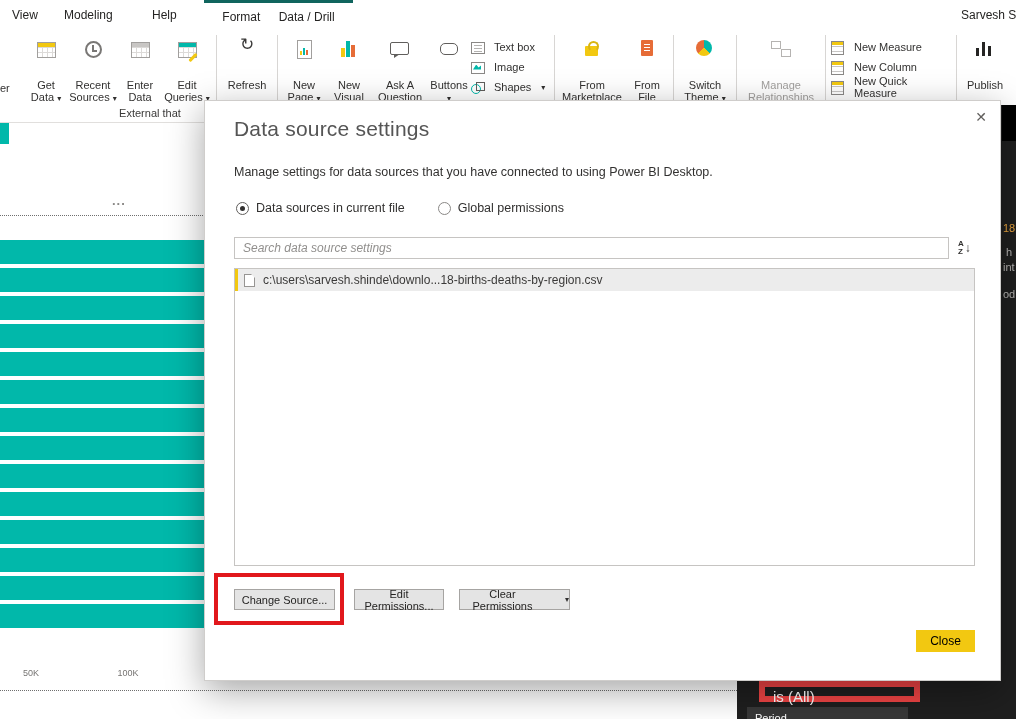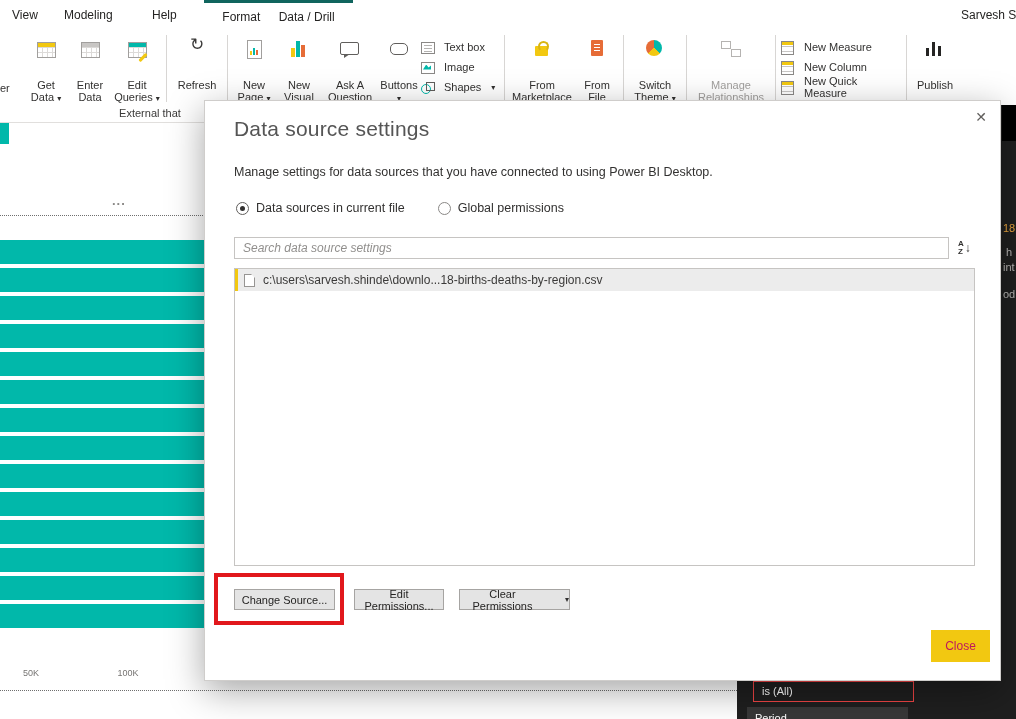--- a/index.html
+++ b/index.html
@@ -69,21 +69,21 @@
 .axis-50{left:14px}.axis-100{left:111px}
 
 
 .fpanel{position:absolute;left:737px;top:103px;width:279px;height:616px;background:#1f1f1f;z-index:2;overflow:hidden}
 .fp-black{position:absolute;left:265px;top:0;width:14px;height:38px;background:#000}
 .frag{position:absolute;font-size:11px;color:#b8b6b4}
 .frag-18{left:266px;top:119px;color:#e8a33d;font-weight:400}
 .frag-h{left:269px;top:143px}
 .frag-int{left:266px;top:158px}
 .frag-od{left:266px;top:185px}
-.fvalue{position:absolute;left:16px;top:578px;width:161px;height:21px;border:1px solid #ef4444;color:#fff;font-size:11px;line-height:19px;padding-left:8px}
+.fvalue{position:absolute;left:22px;top:578px;width:161px;height:21px;border:6px solid #ef4444;color:#fff;font-size:15px;line-height:19px;padding-left:8px}
 .fheader{position:absolute;left:10px;top:604px;width:161px;height:22px;background:#383838;color:#fff;font-size:11px;display:flex;align-items:center;justify-content:space-between;padding:0 8px;cursor:pointer}
 .fheader .chev{font-size:12px;color:#d0d0d0}
 
 
 .dialog{position:absolute;left:204px;top:100px;width:797px;height:581px;background:#fff;border:1px solid #cfcdcb;box-shadow:0 10px 34px rgba(0,0,0,.35);z-index:10}
 .dlg-close{position:absolute;right:13px;top:8px;font-size:14px;color:#605e5c;cursor:pointer}
 .dlg-title{position:absolute;left:29px;top:16px;font-size:21px;font-weight:400;color:#555;letter-spacing:.2px}
 .dlg-desc{position:absolute;left:29px;top:64px;font-size:12.5px;color:#323130}
 .radio-row{position:absolute;left:31px;top:100px;display:flex;align-items:center;font-size:12.5px;color:#323130}
 .radio{width:13px;height:13px;border:1px solid #605e5c;border-radius:50%;position:relative;flex:0 0 auto;background:#fff;cursor:pointer}
@@ -98,21 +98,21 @@
 .sort-arrow{font-size:12px;color:#323130;margin-left:1px}
 .listbox{position:absolute;left:29px;top:167px;width:741px;height:298px;border:1px solid #c6c4c2;background:#fff;overflow:hidden}
 .src-row{display:flex;align-items:center;height:22px;background:#ececec;border-left:3px solid #f2c811;cursor:pointer}
 .file-ic{width:11px;height:13px;border:1px solid #979593;background:#fff;position:relative;margin:0 8px 0 6px;flex:0 0 auto}
 .file-ic::after{content:"";position:absolute;right:-1px;top:-1px;width:0;height:0;border-style:solid;border-width:0 4px 4px 0;border-color:transparent #ececec transparent transparent}
 .src-path{font-size:12px;color:#3b3a39;white-space:nowrap}
 .dlg-btn{position:absolute;top:488px;height:21px;background:#e4e4e4;border:1px solid #a6a4a2;font-size:11px;color:#252423;display:flex;align-items:center;justify-content:center;cursor:pointer}
 .btn-change{left:29px;width:101px}
 .btn-edit{left:149px;width:90px}
 .btn-clear{left:254px;width:111px;gap:20px}
-.btn-close{position:absolute;left:726px;top:529px;width:59px;height:32px;background:#f2c811;border:none;font-size:12px;color:#be185d;display:flex;align-items:center;justify-content:center;cursor:pointer}
+.btn-close{position:absolute;left:711px;top:529px;width:59px;height:22px;background:#f2c811;border:none;font-size:12px;color:#000000;display:flex;align-items:center;justify-content:center;cursor:pointer}
 
 
 .annotation{position:absolute;left:214px;top:573px;width:130px;height:52px;border:4px solid #e1171c;z-index:20;pointer-events:none}
 </style>
 </head>
 <body>
 
 <div class="canvas">
   <div class="teal-chip"></div>
   <div class="vis-ellipsis">...</div>
@@ -163,20 +163,24 @@
 </div>
 
 <div class="ribbon">
   <span class="edge-frag">er</span>
 
   <div class="rb" style="width:44px">
     <span class="ic ic-grid hd-yellow"></span>
     <span class="lbl"><span>Get Data</span> <span class="caret">▾</span></span>
   </div>
 
+  <div class="rb" style="width:50px">
+    <span class="ic ic-clock"></span>
+    <span class="lbl"><span>Recent Sources</span> <span class="caret">▾</span></span>
+  </div>
 
   <div class="rb" style="width:44px">
     <span class="ic ic-grid hd-gray"></span>
     <span class="lbl"><span>Enter Data</span></span>
   </div>
 
   <div class="rb" style="width:50px">
     <span class="ic ic-grid hd-teal ic-pencil"></span>
     <span class="lbl"><span>Edit Queries</span> <span class="caret">▾</span></span>
   </div>

